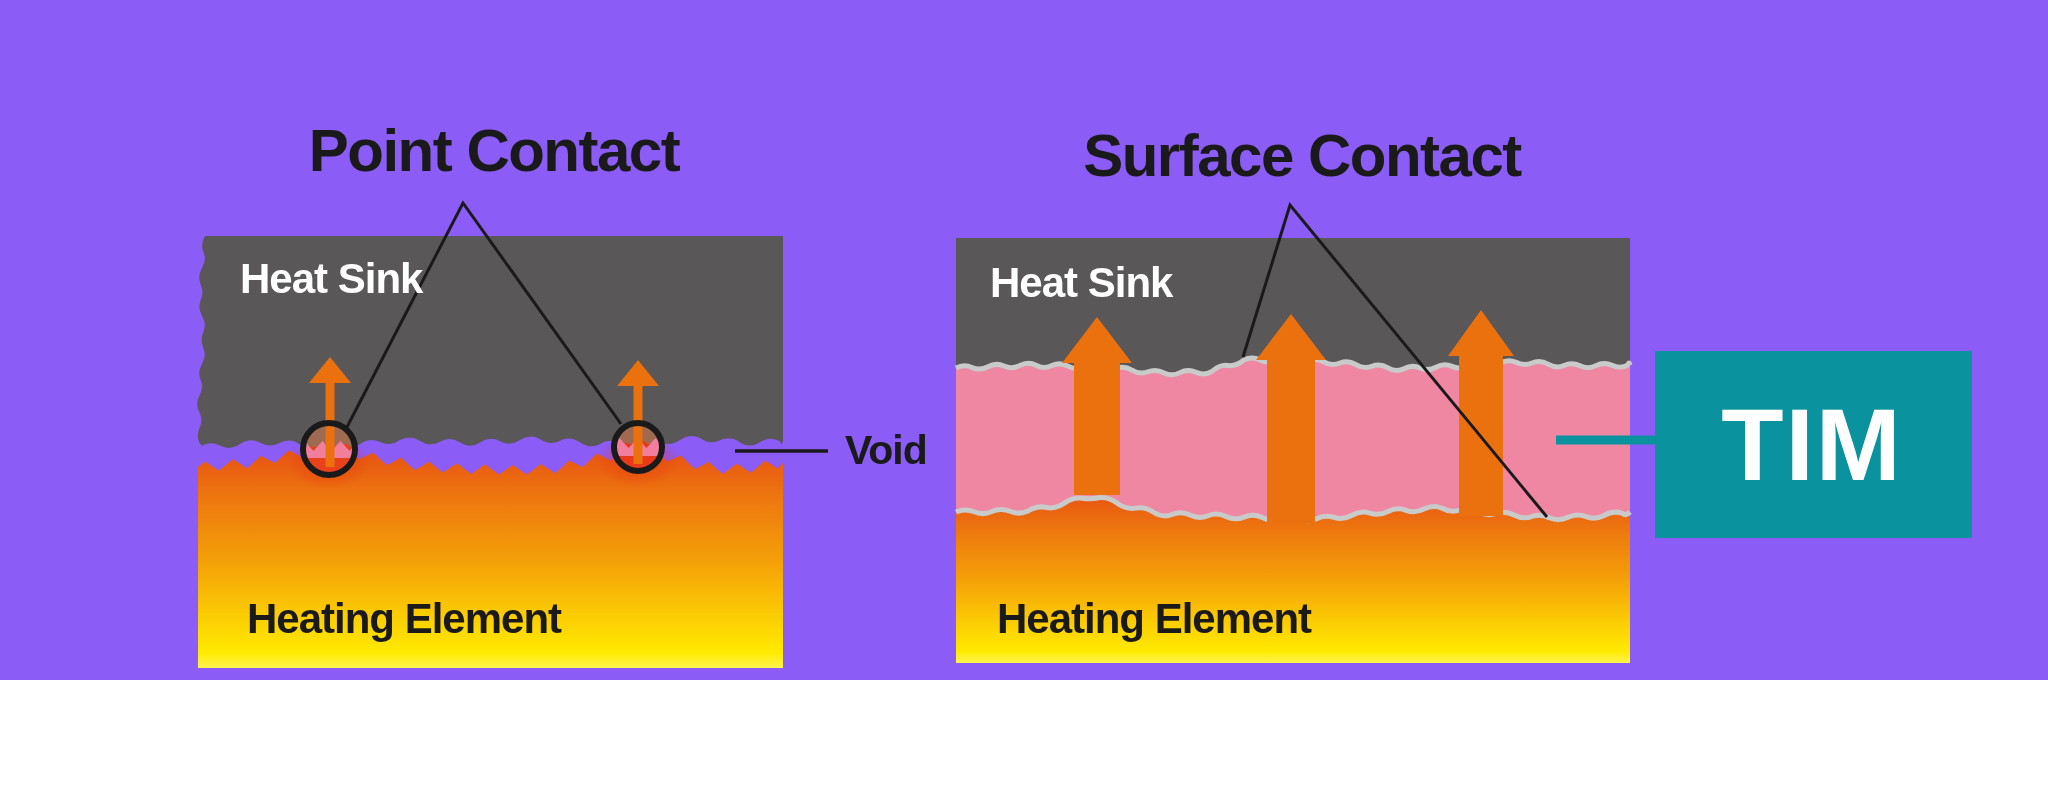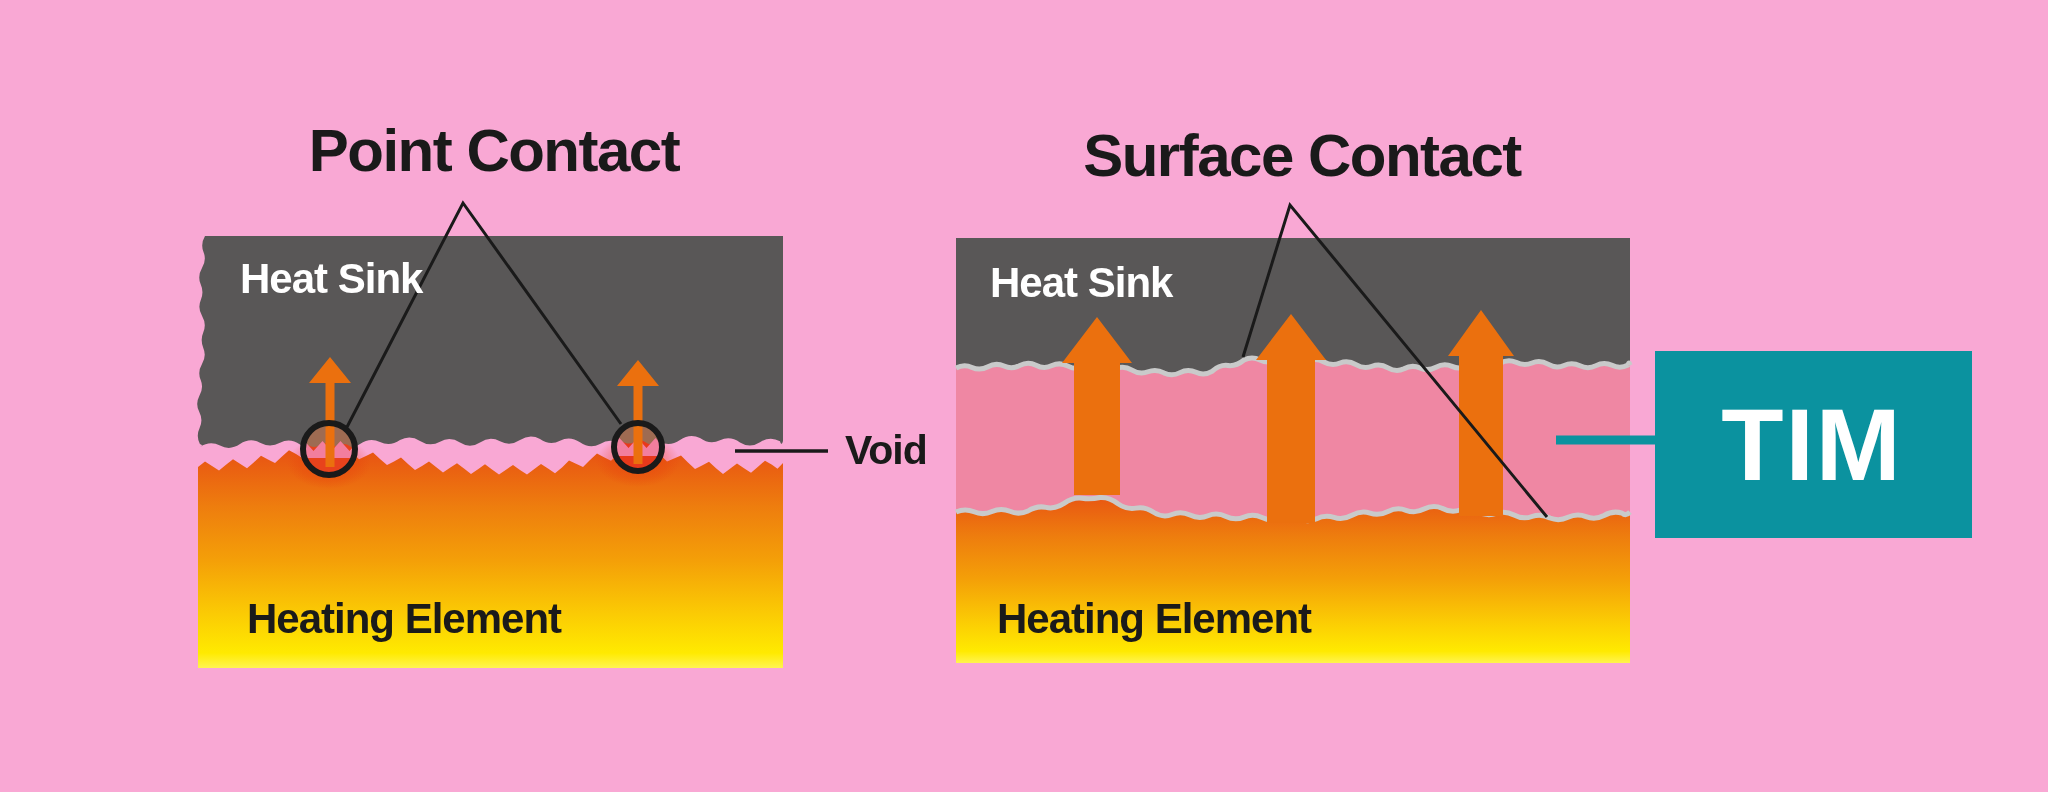--- a/index.html
+++ b/index.html
@@ -1,16 +1,16 @@
 <!DOCTYPE html>
 <html><head>
 <meta charset="utf-8">
 <style>
   html,body{margin:0;padding:0;background:#ffffff;}
-  .canvas{position:relative;width:2048px;height:792px;background:#f9a8d4;overflow:hidden;}
+  .canvas{position:relative;width:2048px;height:680px;background:#8b5cf6;overflow:hidden;}
   svg{display:block;}
   svg text{font-family:"Liberation Sans","DejaVu Sans",sans-serif;font-weight:bold;}
   .title-text{font-size:60px;letter-spacing:-1.5px;fill:#1a1a1a;}
   .label-white{font-size:42px;letter-spacing:-1px;fill:#ffffff;}
   .label-black{font-size:42px;letter-spacing:-1px;fill:#1a1a1a;}
   .void-text{font-size:41px;letter-spacing:-1px;fill:#1a1a1a;}
   .tim-text{font-size:102px;letter-spacing:2px;fill:#ffffff;}
 </style>
 </head>
 <body>

